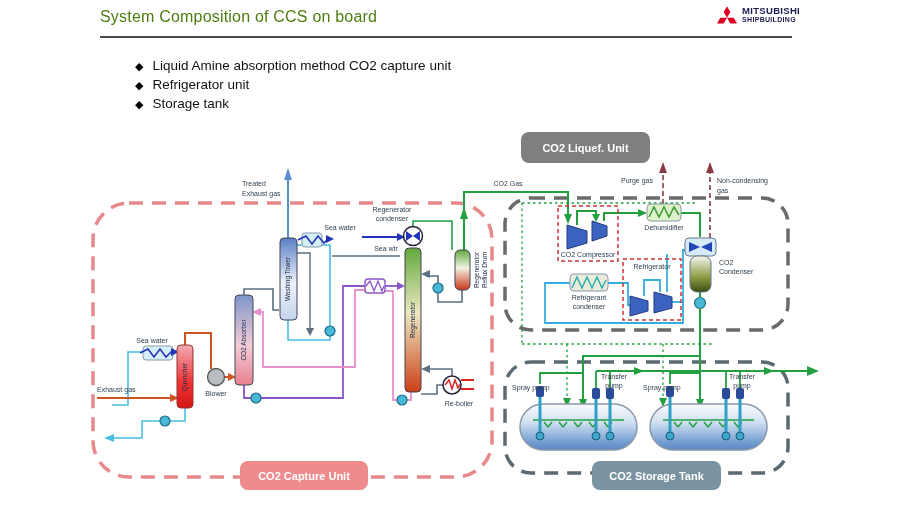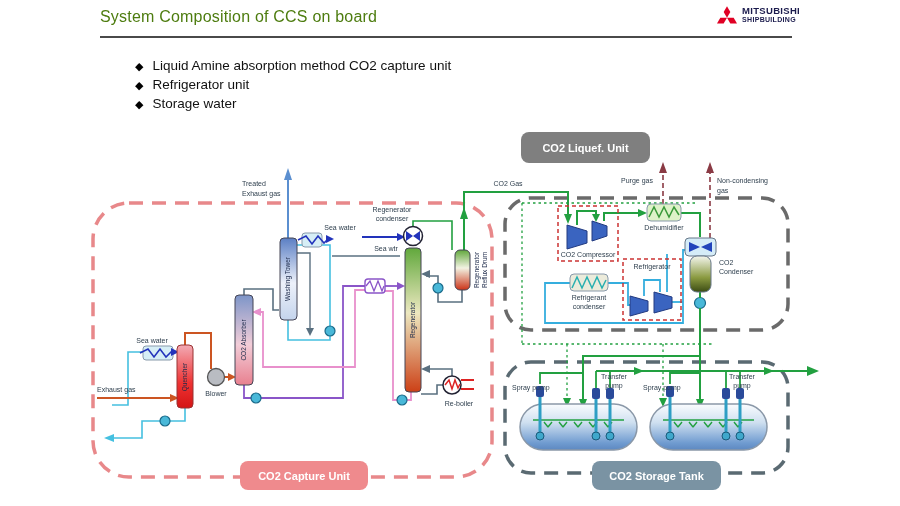--- a/index.html
+++ b/index.html
@@ -45,21 +45,21 @@
     <div class="bullet-row">
       <span class="bullet-glyph">◆</span>
       <span>Liquid Amine absorption method CO2 capture unit</span>
     </div>
     <div class="bullet-row">
       <span class="bullet-glyph">◆</span>
       <span>Refrigerator unit</span>
     </div>
     <div class="bullet-row">
       <span class="bullet-glyph">◆</span>
-      <span>Storage water</span>
+      <span>Storage tank</span>
     </div>
   </div>
 
   <svg width="900" height="506" viewBox="0 0 900 506" style="position:absolute;left:0;top:0;">
     <defs>
       <linearGradient id="gWash" x1="0" y1="0" x2="0" y2="1">
         <stop offset="0" stop-color="#5b7fc4"></stop>
           <stop offset=".55" stop-color="#edf1fa"></stop>
           <stop offset="1" stop-color="#c4d4ec"></stop>
       </linearGradient>

